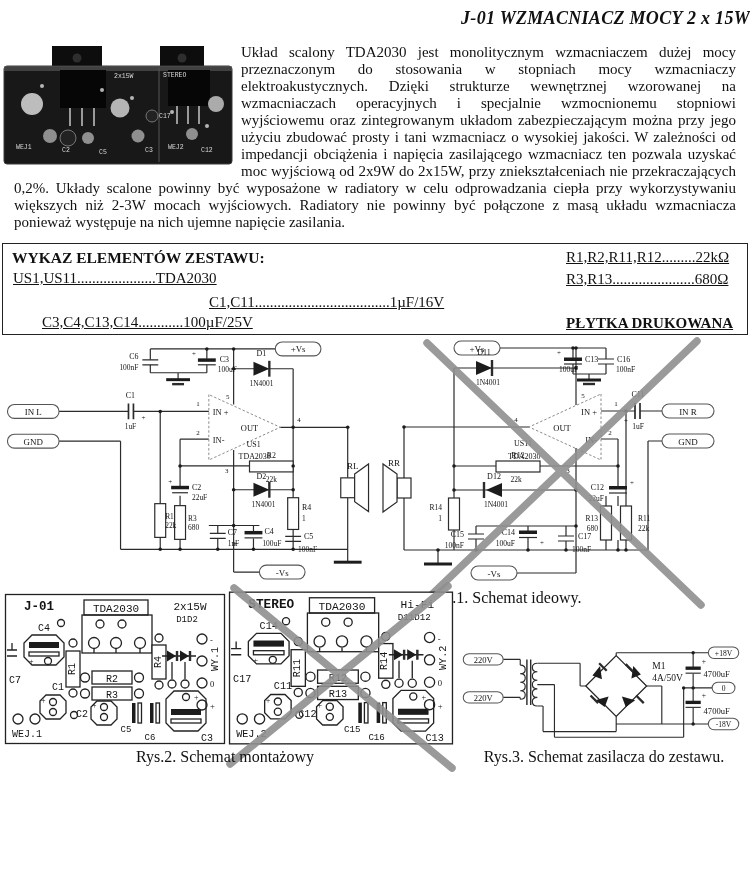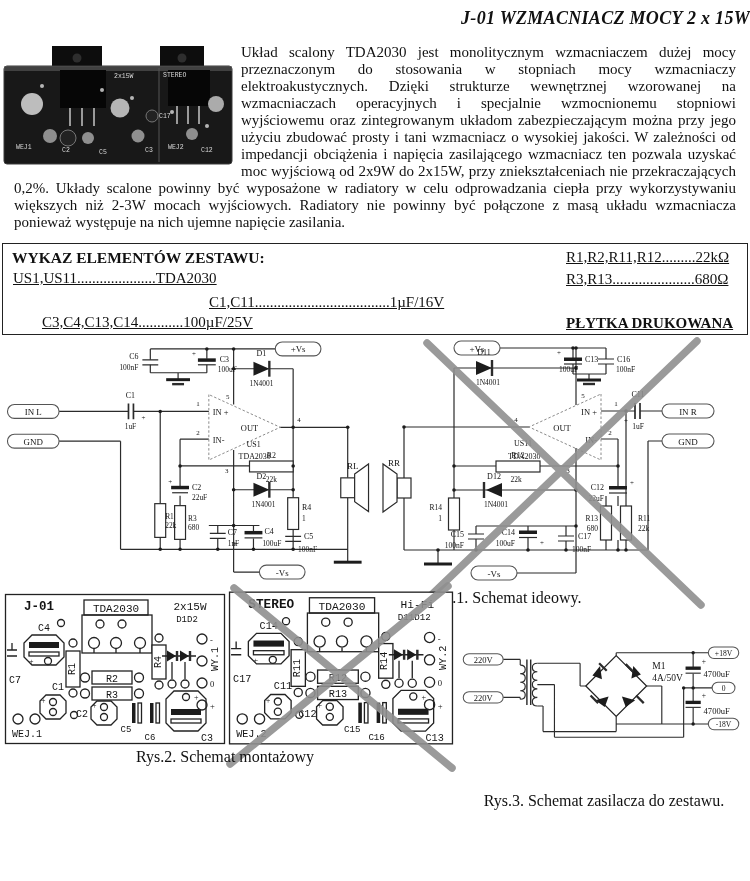--- a/index.html
+++ b/index.html
@@ -539,15 +539,15 @@
     <text class="t8" x="255" y="37">+</text>
     <text class="t8" x="255" y="73">+</text>
     <text class="t9" x="257" y="51">4700uF</text>
     <text class="t9" x="257" y="89">4700uF</text>
     <text class="t8" x="278" y="28.5" text-anchor="middle">+18V</text>
     <text class="t8" x="278" y="65.5" text-anchor="middle">0</text>
     <text class="t8" x="278" y="103.5" text-anchor="middle">-18V</text>
   </svg>
 
   <div class="cap" style="left:60px; top:411px; width:330px; text-align:center;">Rys.2. Schemat montażowy</div>
-  <div class="cap" style="left:458px; top:411px; width:292px; text-align:center;margin-top:44px;">Rys.3. Schemat zasilacza do zestawu.</div>
+  <div class="cap" style="left:458px; top:411px; width:292px; text-align:center;">Rys.3. Schemat zasilacza do zestawu.</div>
 
 </div>
 
 </body></html>

